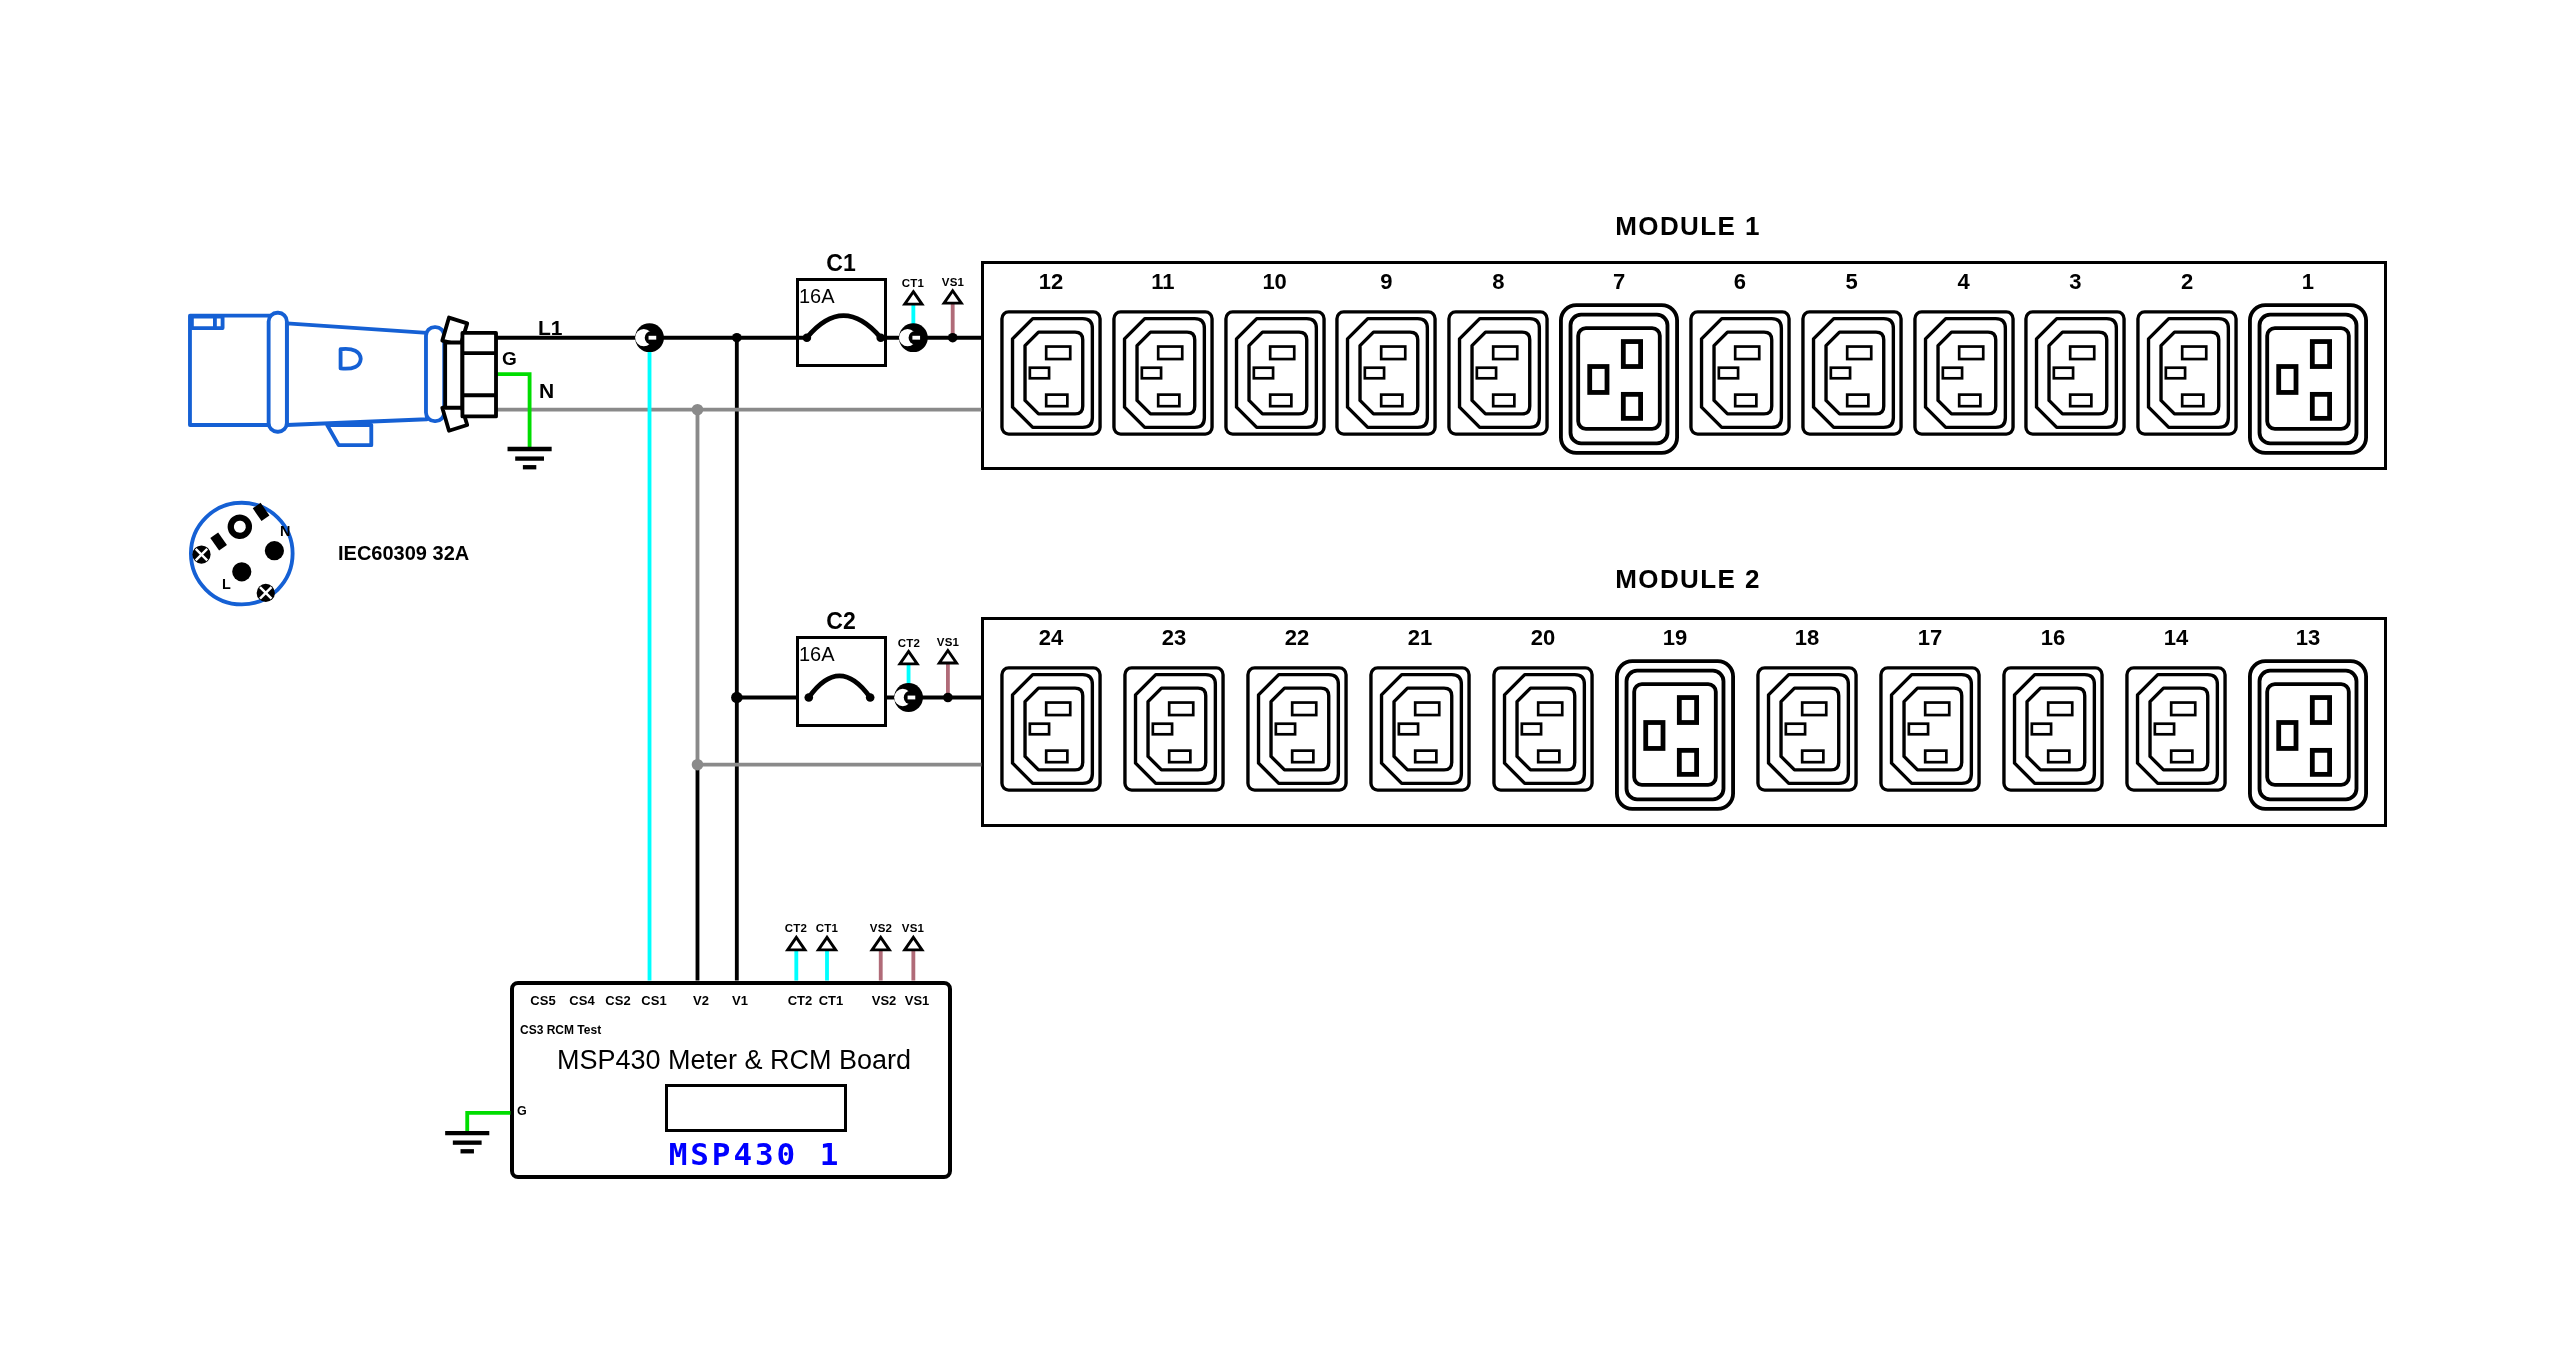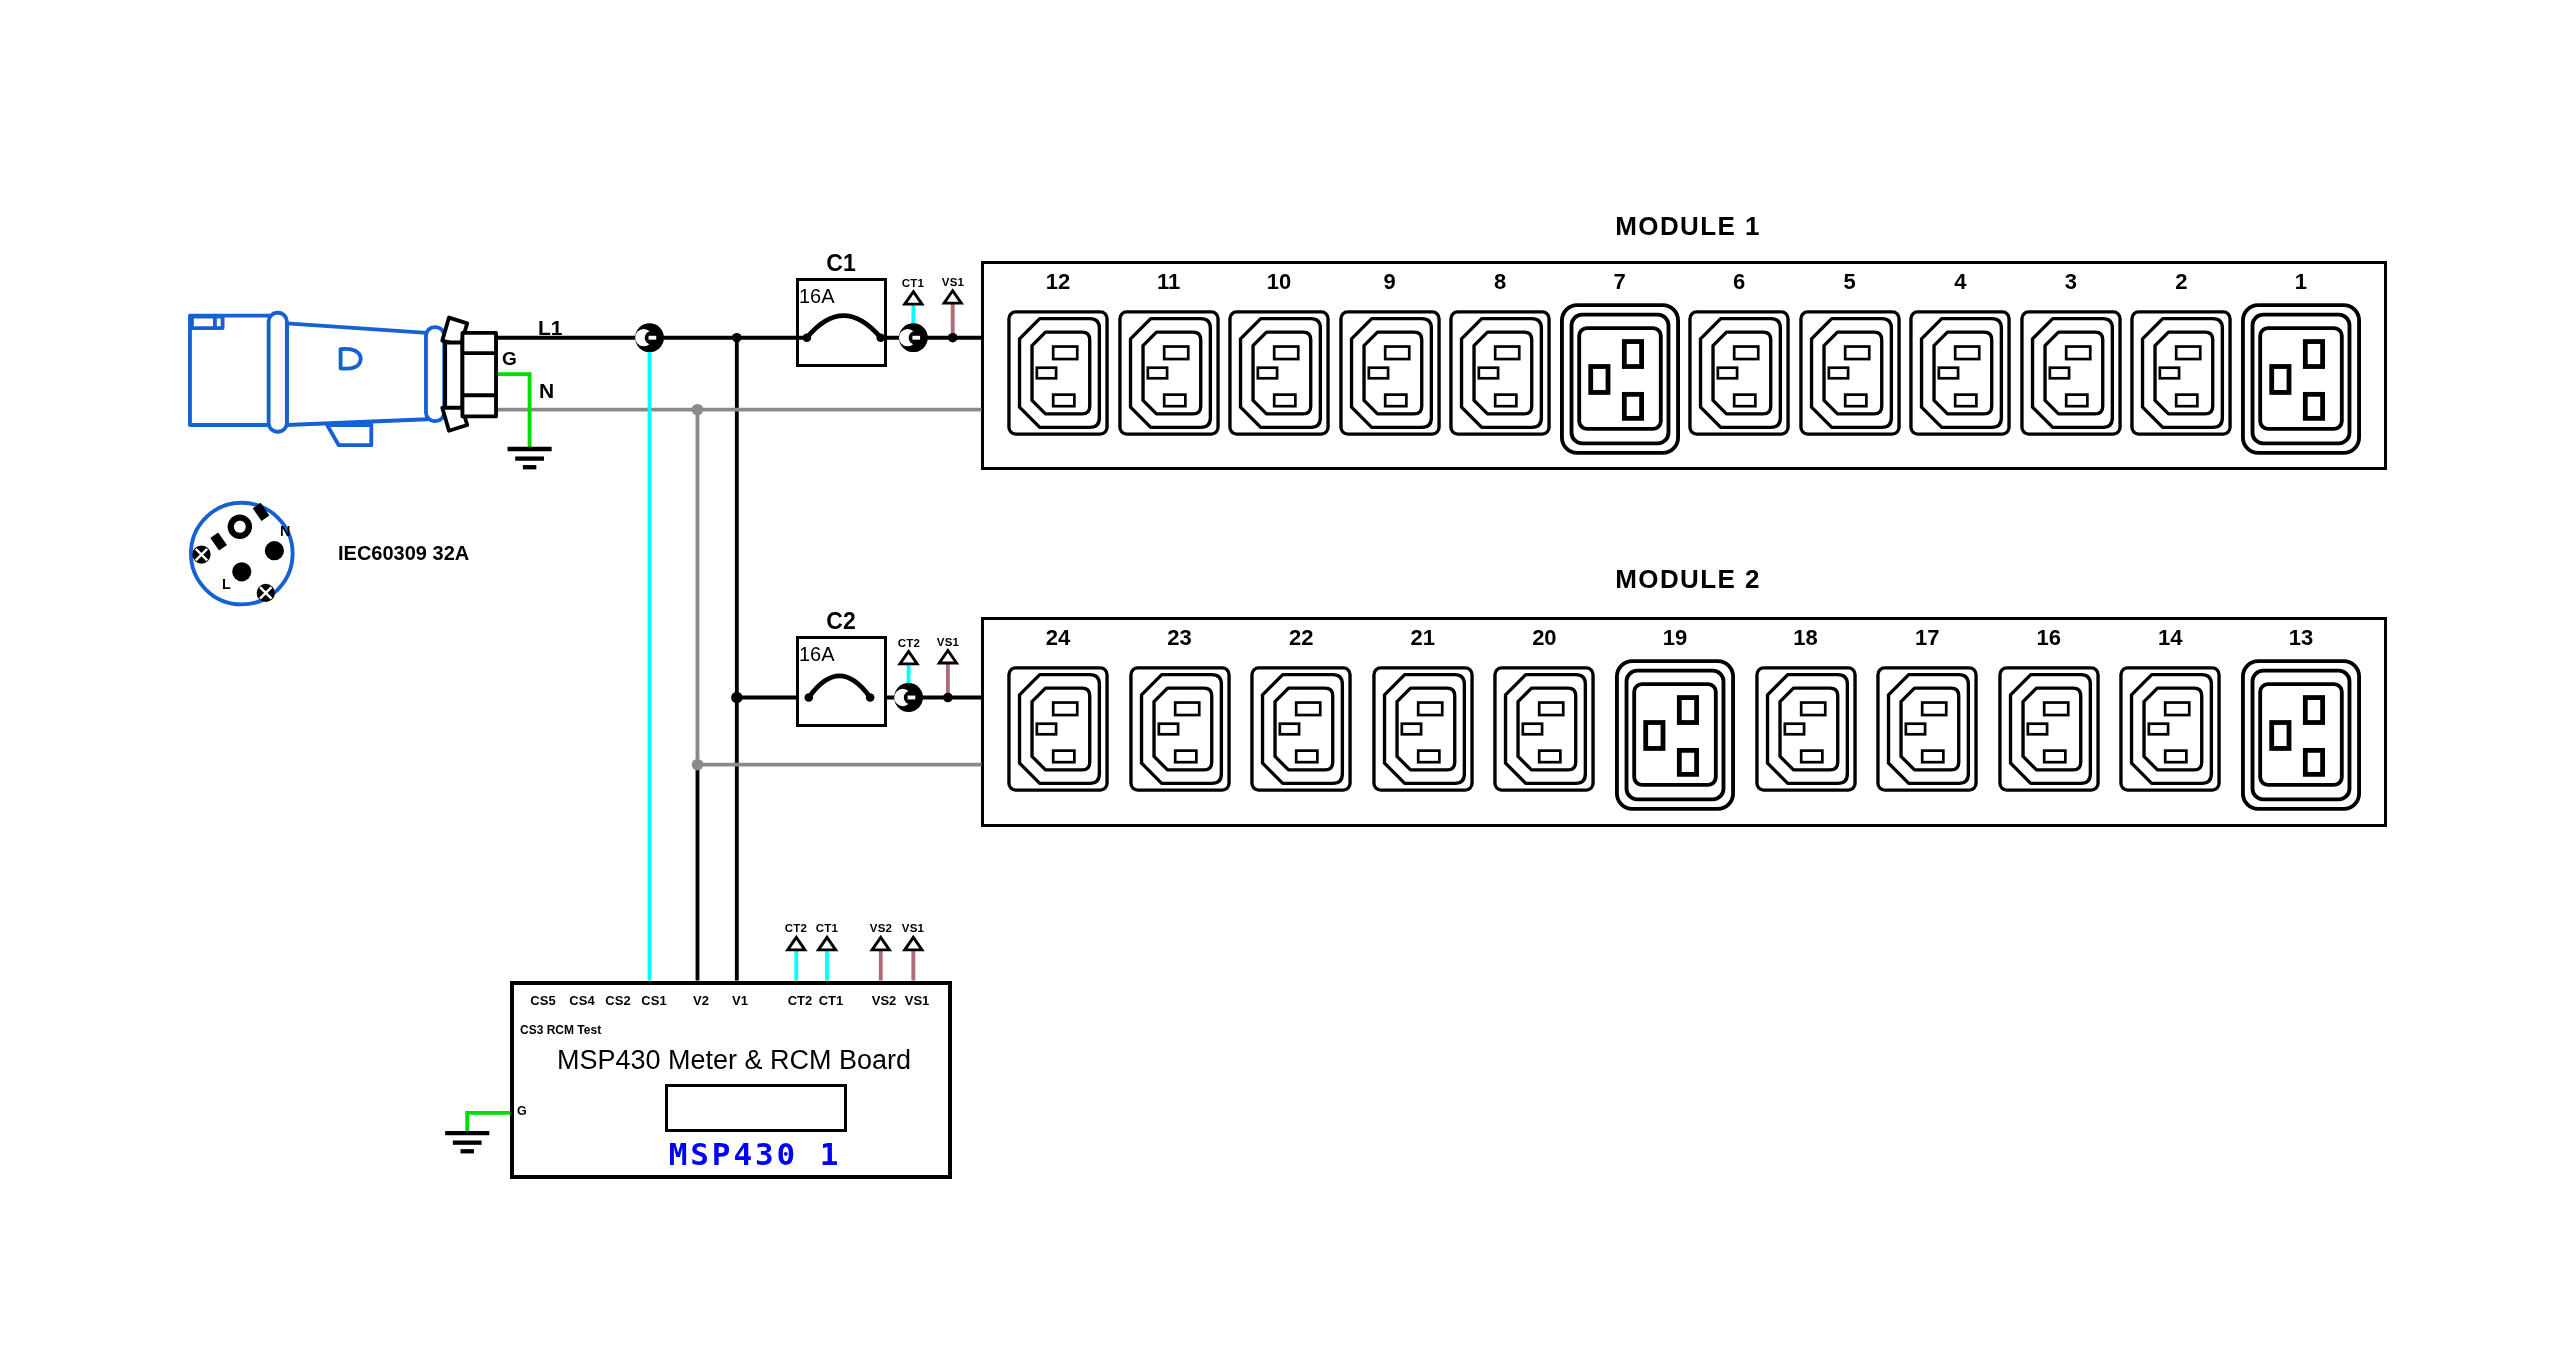--- a/index.html
+++ b/index.html
@@ -11,21 +11,21 @@
   #wires{position:absolute;left:0;top:0;pointer-events:none;}
 
   
   .outline-box{position:absolute;border:3.8px solid #000;background:#fff;box-sizing:border-box;}
   .breaker-box{position:absolute;border:3.8px solid #000;background:#fff;box-sizing:border-box;}
   .breaker-rating{font-size:20px;padding-top:3.8px;}
   .breaker-name{font-size:23px;font-weight:700;}
 
   
   .outlet-row{position:absolute;left:0;right:0;top:0;bottom:0;display:flex;
-              justify-content:space-between;align-items:flex-start;padding:0 23px;box-sizing:border-box;}
+              justify-content:space-between;align-items:flex-start;padding:0 16px;box-sizing:border-box;}
   .outlet-cell{display:flex;flex-direction:column;align-items:center;}
   .outlet-num{font-size:22px;font-weight:700;line-height:23px;margin:5.8px 0 17.3px 0;}
   .outlet-cell.c19 .outlet-num{margin-bottom:10.6px;}
 
   .small-tag{font-size:11.5px;font-weight:700;letter-spacing:0.3px;}
   .pin-label{position:absolute;font-size:13px;font-weight:700;transform:translateX(-50%);top:7.7px;white-space:nowrap;}
   .module-title{font-size:26px;font-weight:700;letter-spacing:1.4px;}
   .wire-label{font-weight:700;}
 
   .board-title{font-size:27px;font-weight:500;}
@@ -395,21 +395,21 @@
   </div>
 
   <div class="breaker-box" style="left:796px;top:278px;width:91px;height:89px;">
     <div class="breaker-rating">16A</div>
   </div>
 
   <div class="breaker-box" style="left:796px;top:636px;width:91px;height:91px;">
     <div class="breaker-rating">16A</div>
   </div>
 
-  <div class="outline-box" style="left:510px;top:981px;width:442px;height:198px;border-width:4.8px;">
+  <div class="outline-box" style="left:510px;top:981px;width:442px;height:198px;border-width:4.8px;border-radius:8px;">
     <div class="pins-row">
         <span class="pin-label" style="left: 29px;">CS5</span>
         <span class="pin-label" style="left: 68px;">CS4</span>
         <span class="pin-label" style="left: 104px;">CS2</span>
         <span class="pin-label" style="left: 140px;">CS1</span>
         <span class="pin-label" style="left: 187px;">V2</span>
         <span class="pin-label" style="left: 226px;">V1</span>
         <span class="pin-label" style="left: 286px;">CT2</span>
         <span class="pin-label" style="left: 317px;">CT1</span>
         <span class="pin-label" style="left: 370px;">VS2</span>

